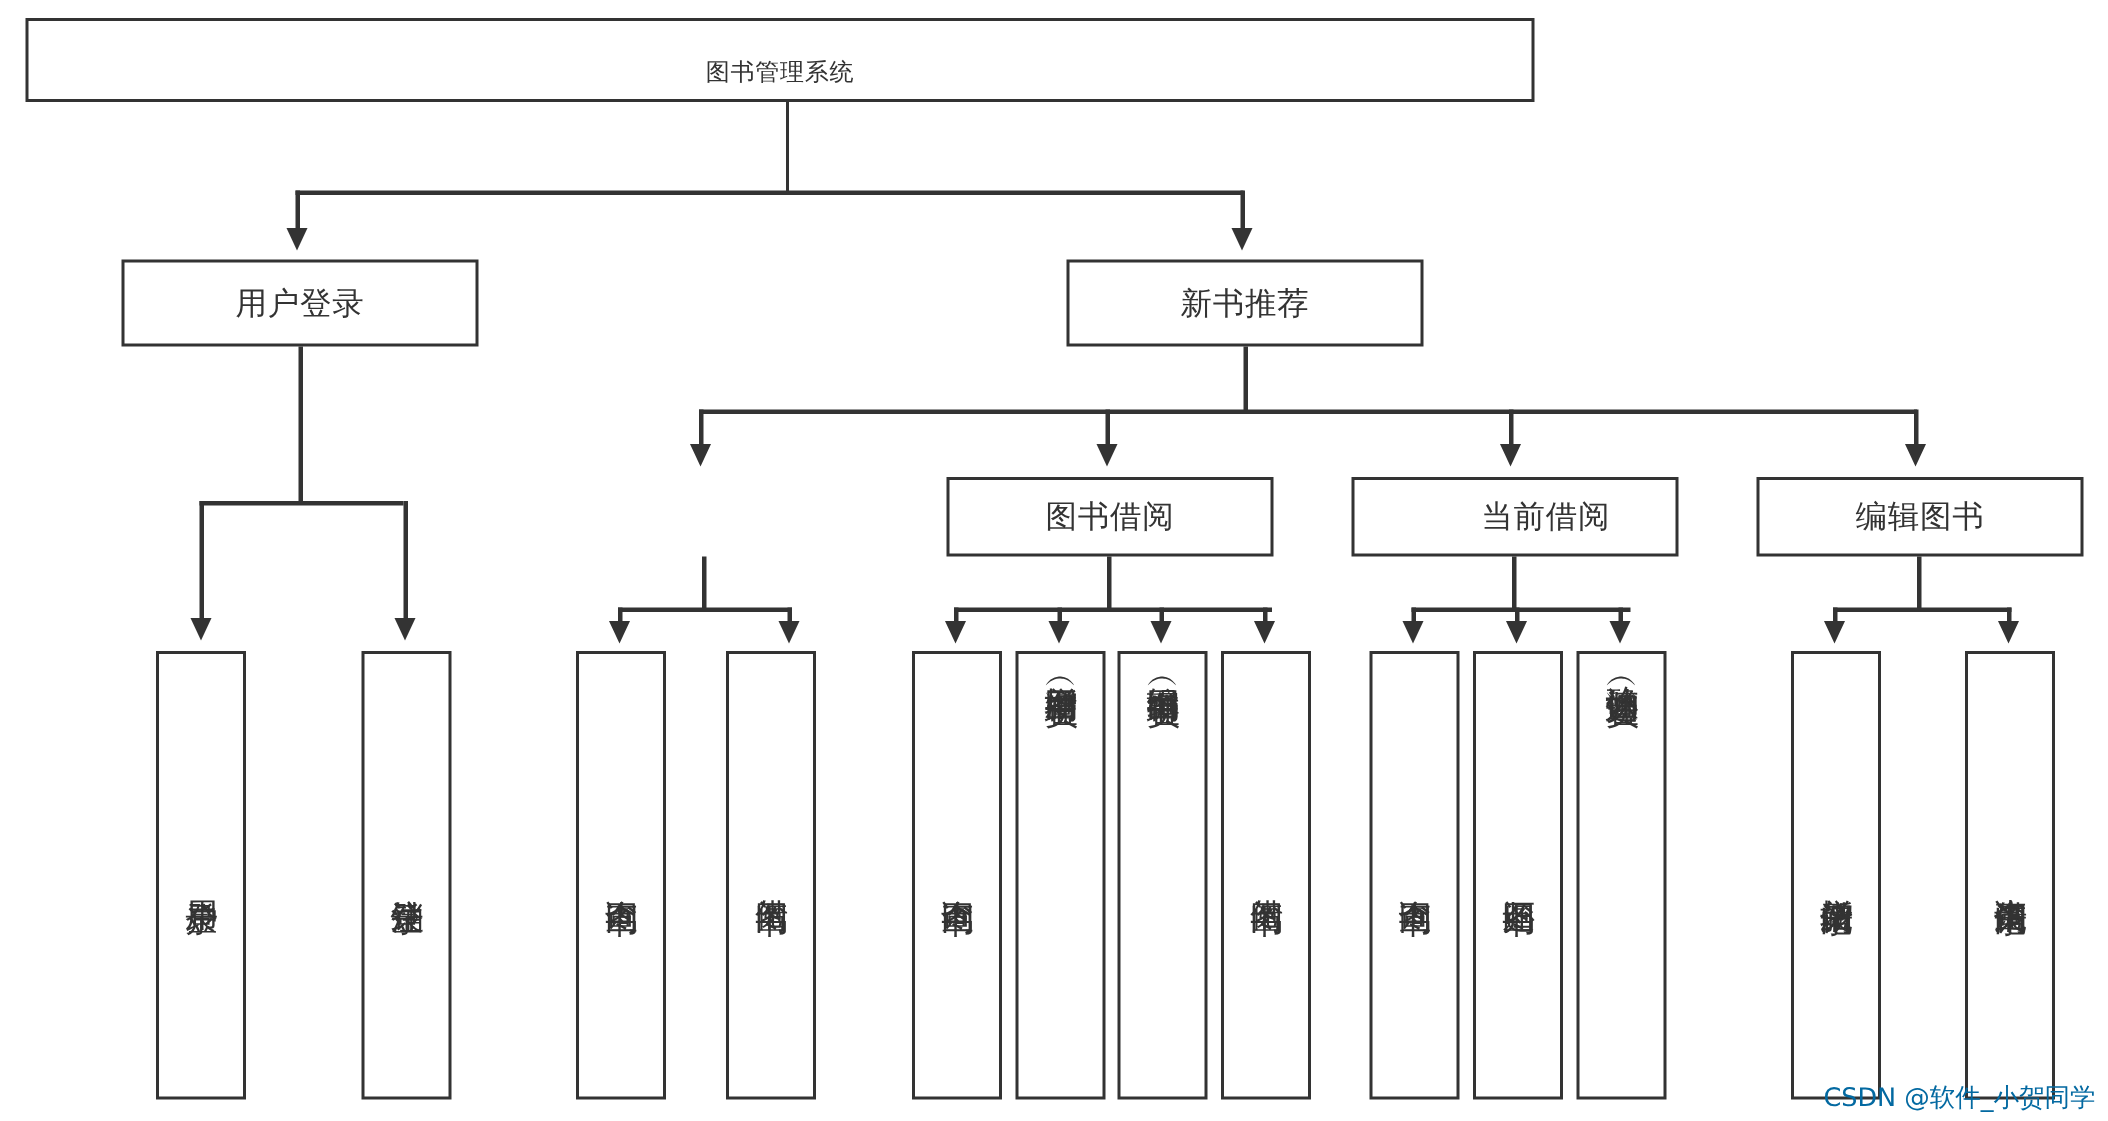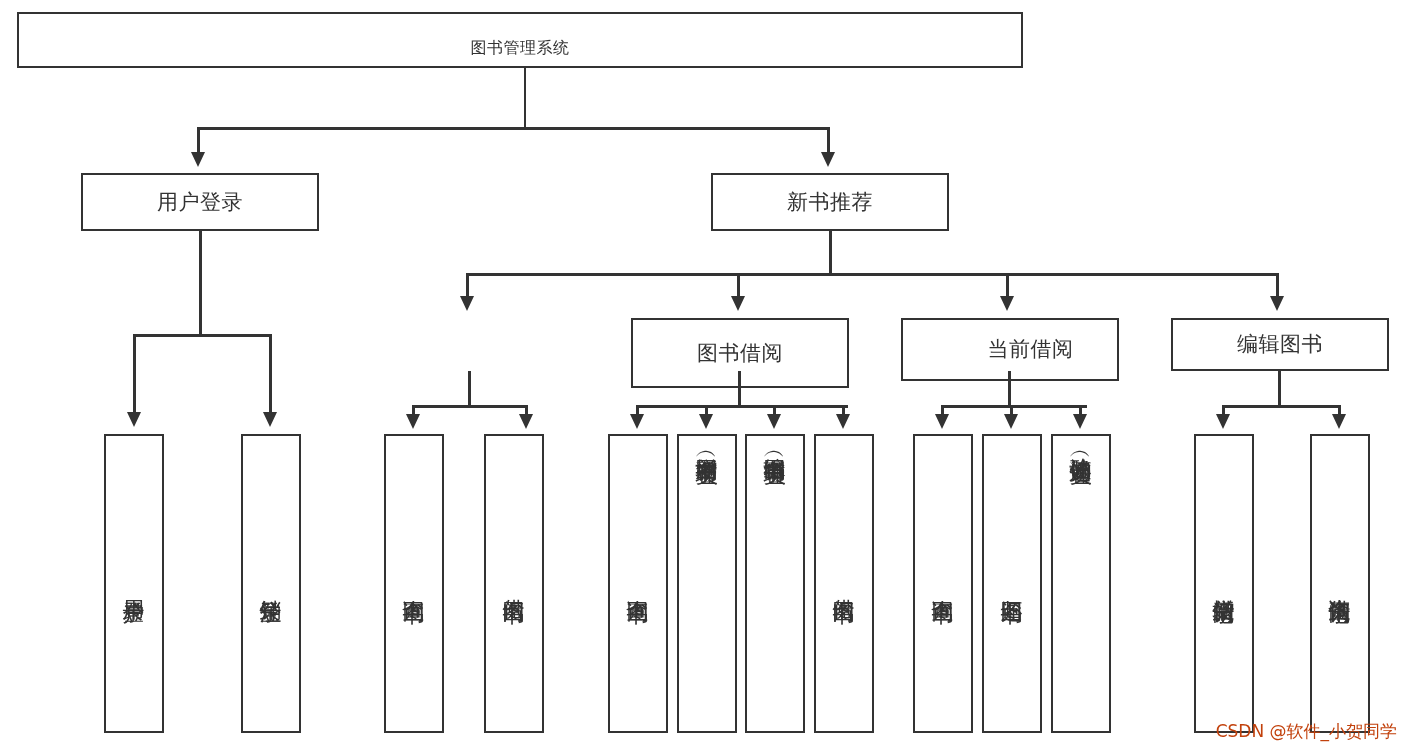--- a/index.html
+++ b/index.html
@@ -74,21 +74,21 @@
     border-left: 7px solid transparent;
     border-right: 7px solid transparent;
     border-top: 15px solid #333333;
   }
   
   #watermark {
     position: absolute;
     right: 8px;
     bottom: 4px;
     font-size: 17px;
-    color: #c2410c;
+    color: #0369a1;
     font-family: "DejaVu Sans", "Liberation Sans", sans-serif;
     white-space: nowrap;
     pointer-events: none;
   }
 </style>
 </head>
 <body>
 
 <div id="canvas">
 
@@ -129,24 +129,24 @@
 
   <div class="ln v" style="left:737px; top:273px; width:3px; height:26px;"></div>
   <div class="arrow" style="left:731px; top:296px;"></div>
 
   <div class="ln v" style="left:1006px; top:273px; width:3px; height:26px;"></div>
   <div class="arrow" style="left:1000px; top:296px;"></div>
 
   <div class="ln v" style="left:1276px; top:273px; width:3px; height:26px;"></div>
   <div class="arrow" style="left:1270px; top:296px;"></div>
 
-  <div class="node horiz" style="left:631px; top:318px; width:218px; height:70px;">
+  <div class="node horiz" style="left:631px; top:318px; width:218px; height:53px;">
     <span class="label">图书借阅</span>
   </div>
-  <div class="node horiz" style="left:901px; top:318px; width:218px; height:63px;padding-left:41px;">
+  <div class="node horiz" style="left:901px; top:318px; width:218px; height:53px;padding-left:41px;">
     <span class="label">当前借阅</span>
   </div>
   <div class="node horiz" style="left:1171px; top:318px; width:218px; height:53px;">
     <span class="label">编辑图书</span>
   </div>
 
   <div class="ln v" style="left:468px; top:371px; width:3px; height:36px;"></div>
   <div class="ln h" style="left:412px; top:405px; width:116px; height:3px;"></div>
   <div class="ln v" style="left:412px; top:405px; width:3px; height:16px;"></div>
   <div class="arrow" style="left:406px; top:414px;"></div>

